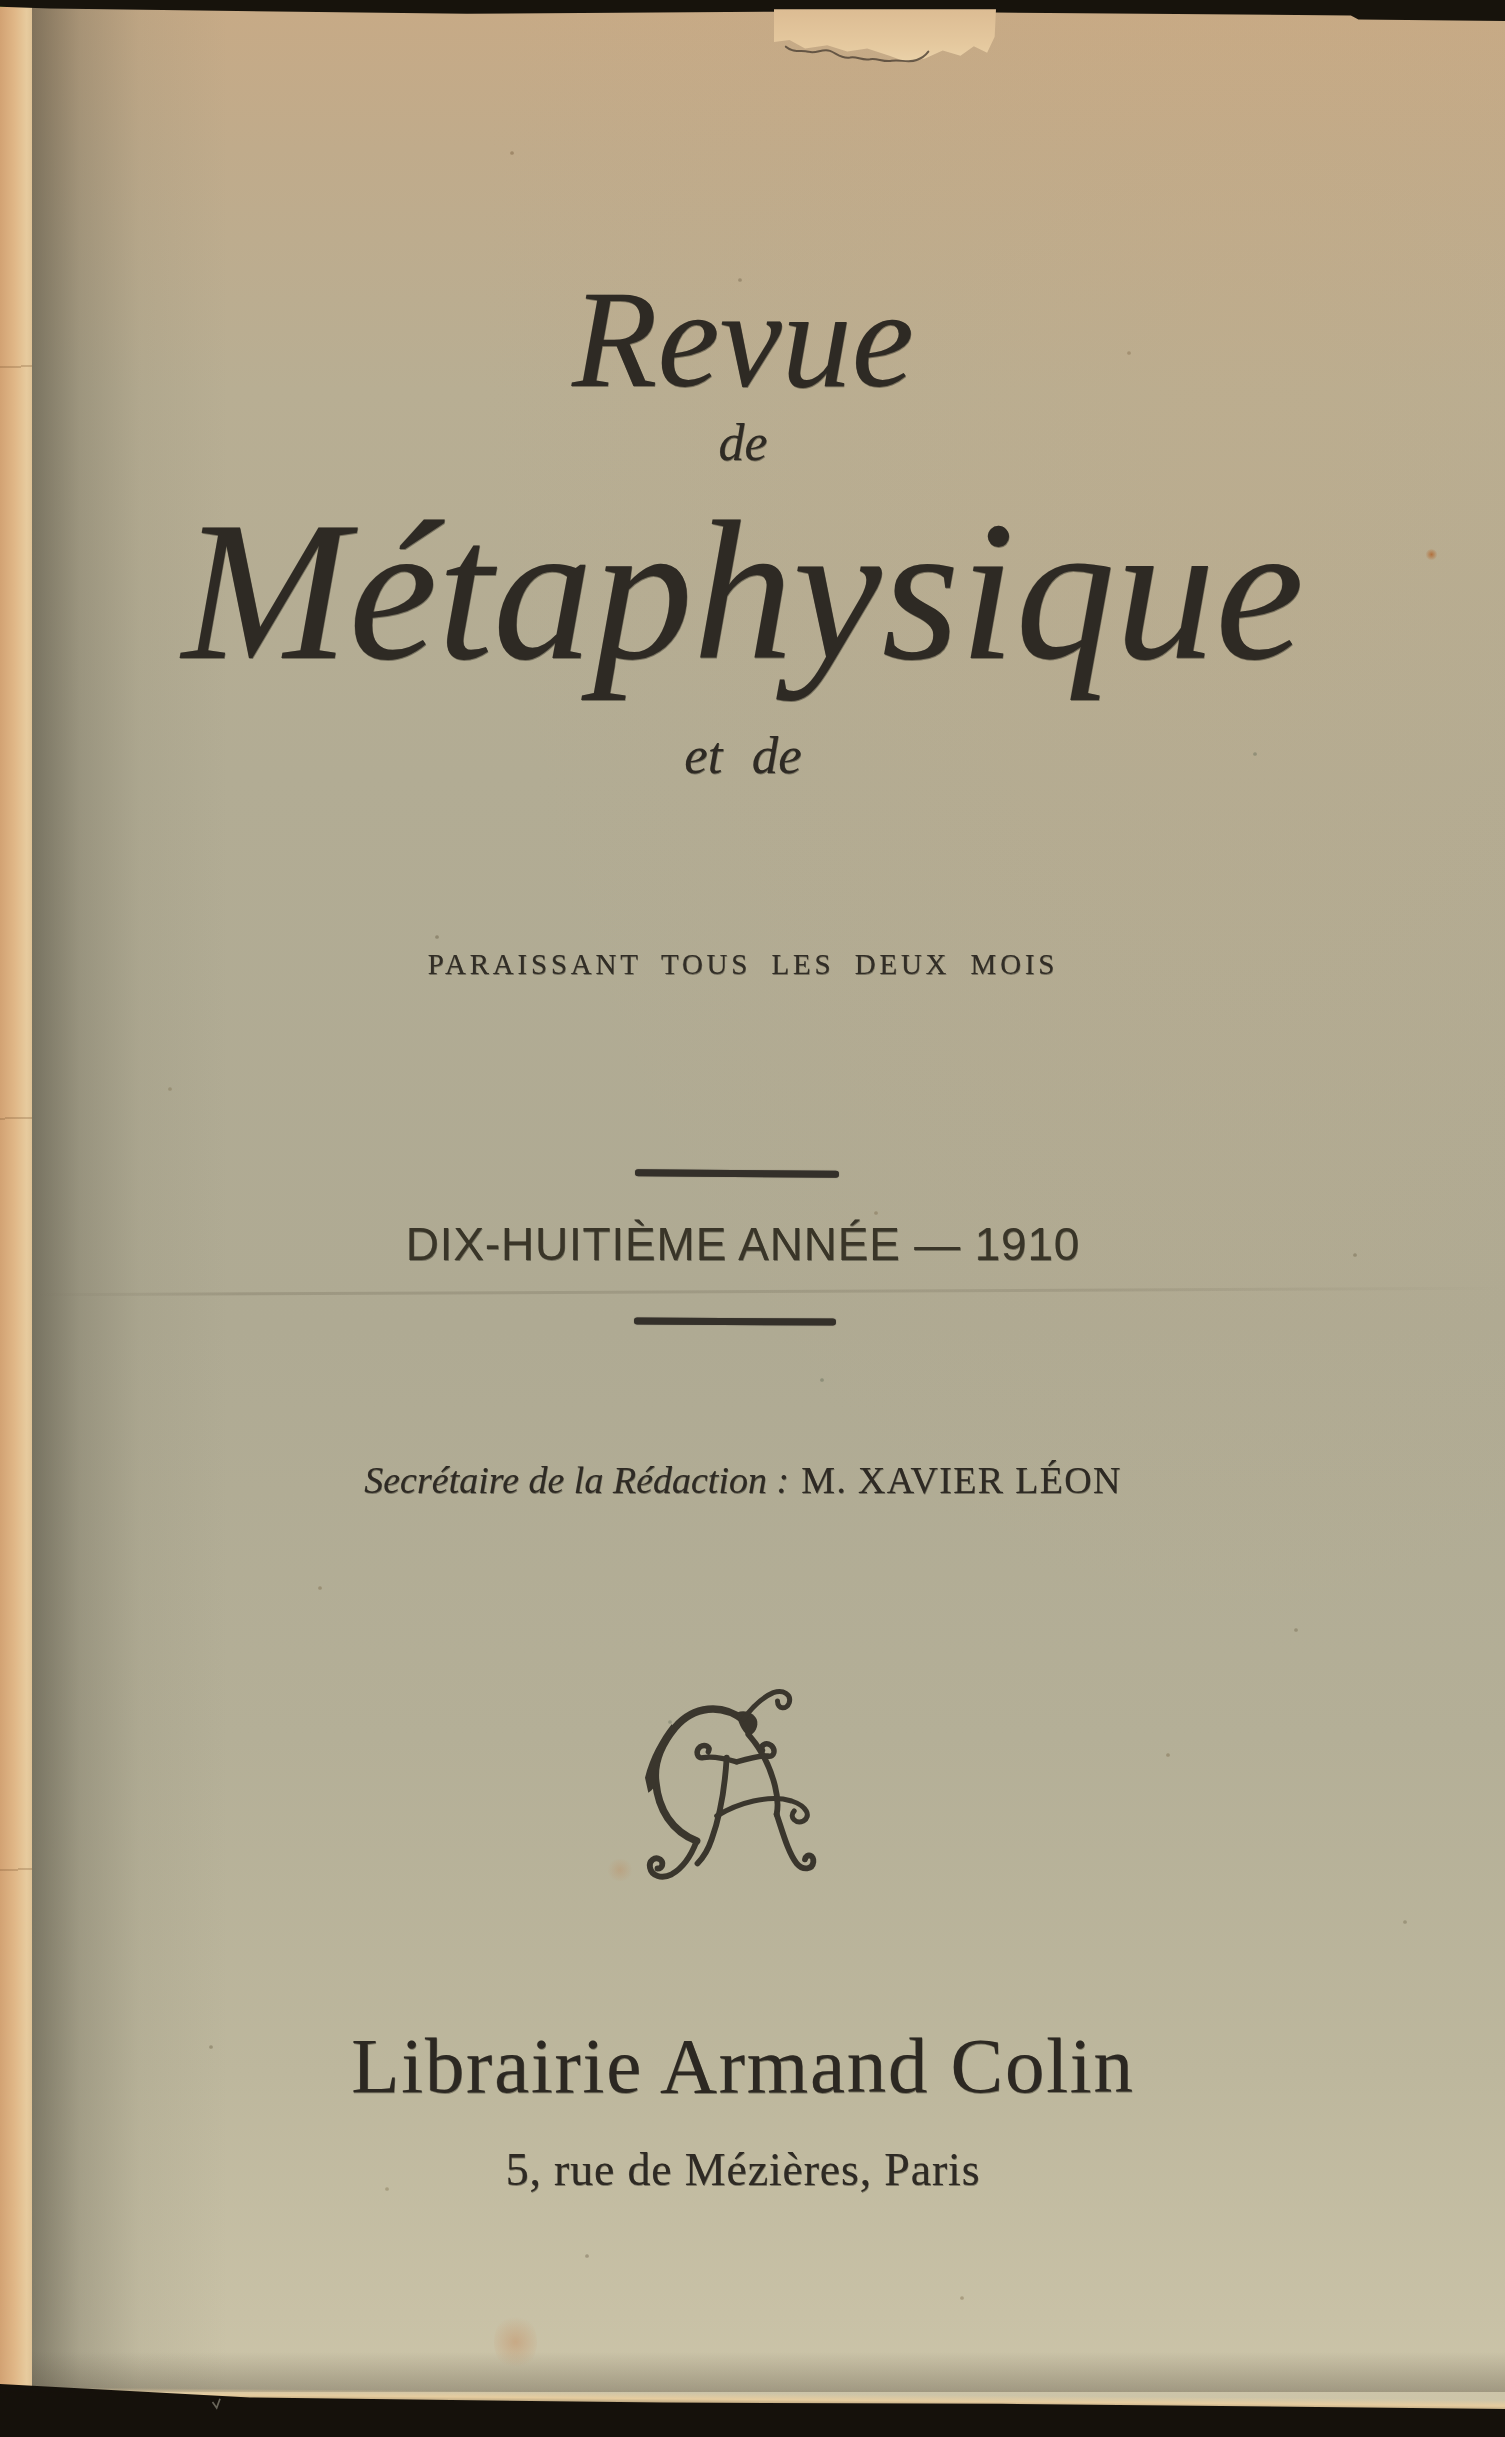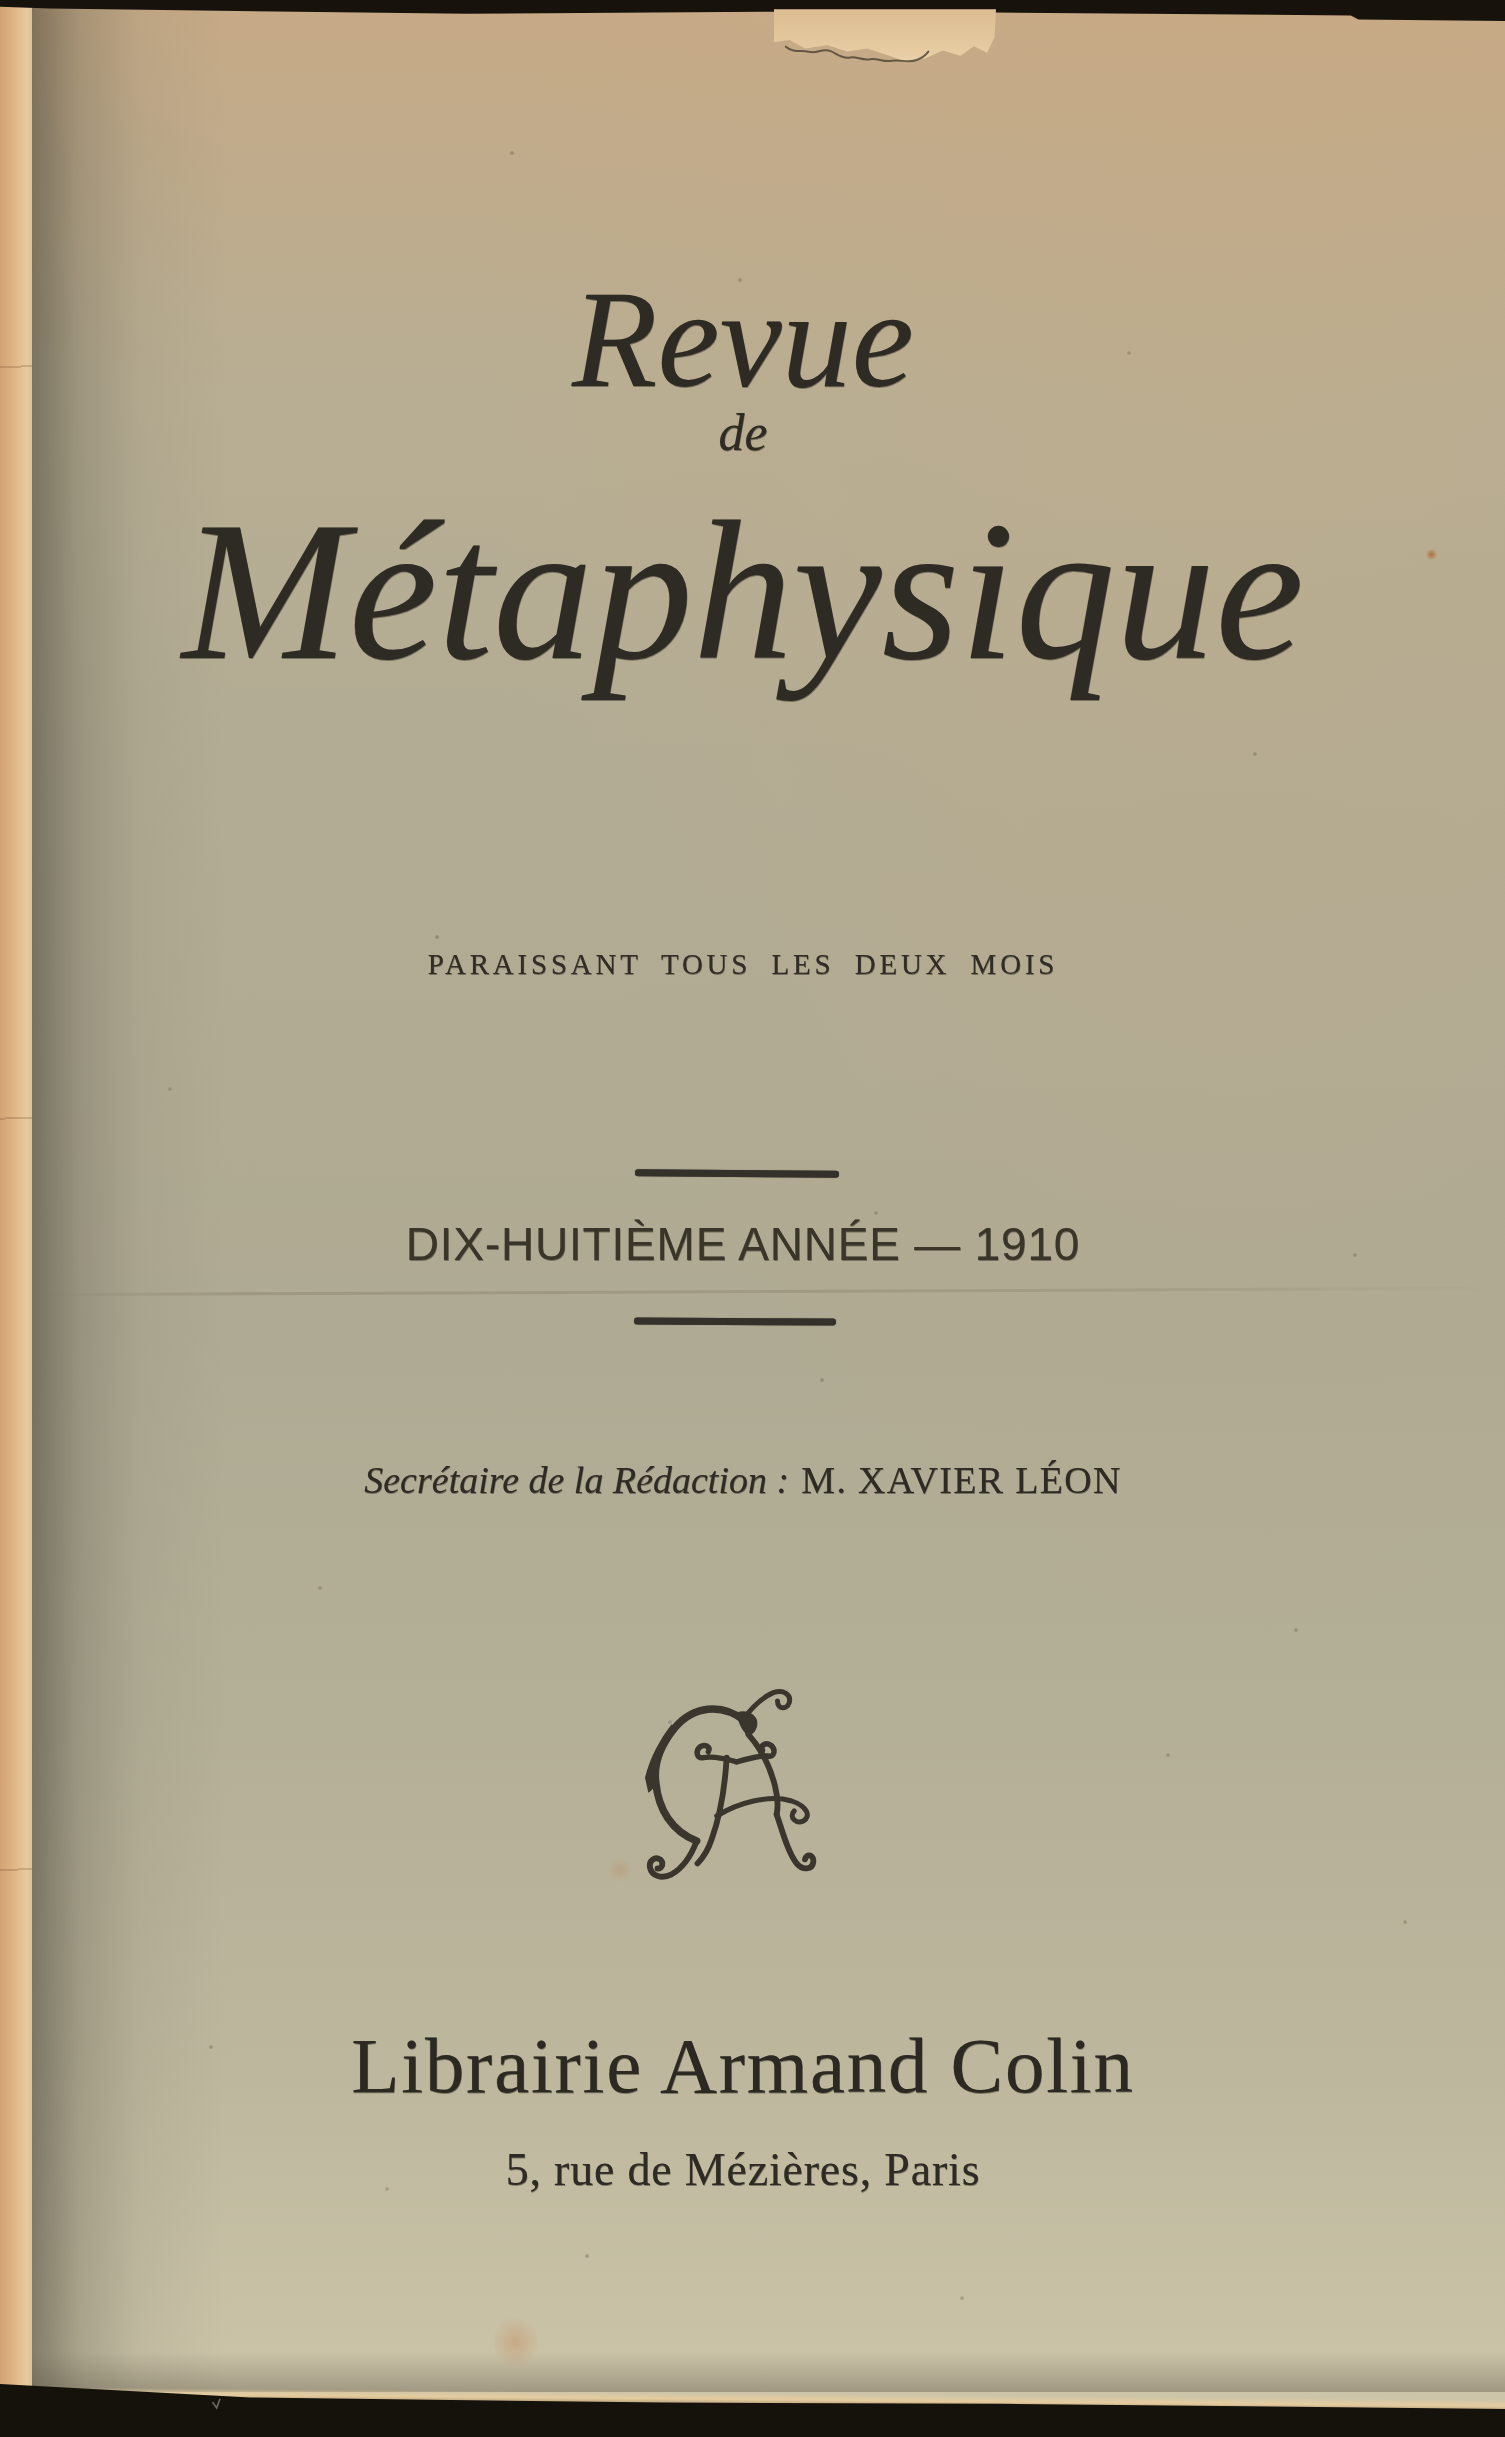--- a/index.html
+++ b/index.html
@@ -138,21 +138,21 @@
     position: absolute;
     left: 0; width: 1486px;
     text-align: center;
     color: #2e2a24;
     text-shadow: 0.5px 0.5px 0 rgba(43,39,32,.45), -0.3px -0.3px 0 rgba(43,39,32,.25);
     white-space: nowrap;
     line-height: 1;
   }
   .ital { font-style: italic; }
   #title-line-revue        { top: 269px;  font-size: 140px; }
-  #title-line-de           { top: 407px;  font-size: 52px; }
+  #title-line-de           { top: 417px;  font-size: 52px; }
   #title-line-metaphysique { top: 491px;  font-size: 200px; }
   #title-line-et-de        { top: 729px;  font-size: 53px; word-spacing: .30em; }
   #title-line-morale       { top: 786px;  font-size: 162px; }
   #frequency-note {
     top: 950px; font-size: 29px;
     letter-spacing: .13em; word-spacing: .32em;
     color: #312d26;
   }
   .rule {
     position: absolute;
@@ -206,20 +206,21 @@
 
   <div id="horizontal-crease"></div>
   <div id="paper-specks"></div>
   <div id="stain-spot-right" class="stain"></div>
   <div id="stain-spot-bottom" class="stain"></div>
   <div id="stain-spot-mid" class="stain"></div>
 
   <div id="title-line-revue" class="line ital">Revue</div>
   <div id="title-line-de" class="line ital">de</div>
   <div id="title-line-metaphysique" class="line ital">Métaphysique</div>
+  <div id="title-line-et-de" class="line ital">et de</div>
 
   <div id="frequency-note" class="line">PARAISSANT TOUS LES DEUX MOIS</div>
 
   <div id="divider-rule-top" class="rule"></div>
   <div id="edition-line" class="line">DIX-HUITIÈME ANNÉE — 1910</div>
   <div id="divider-rule-bottom" class="rule"></div>
 
   <div id="secretary-line" class="line">
     <span class="ital">Secrétaire de la Rédaction :</span><span id="secretary-name">M. XAVIER LÉON</span>
   </div>

